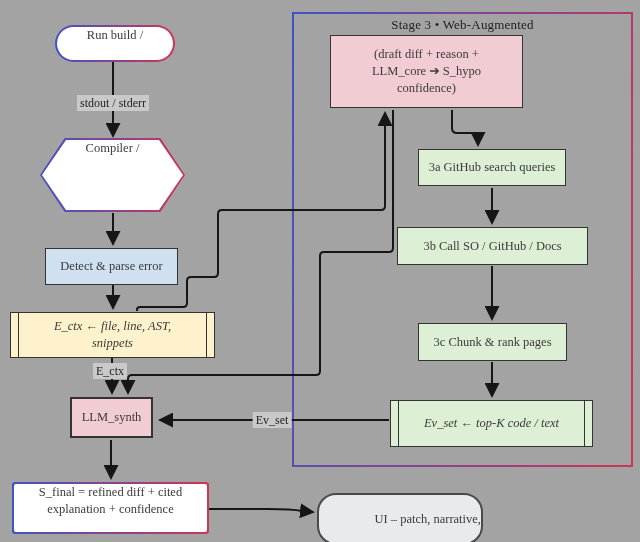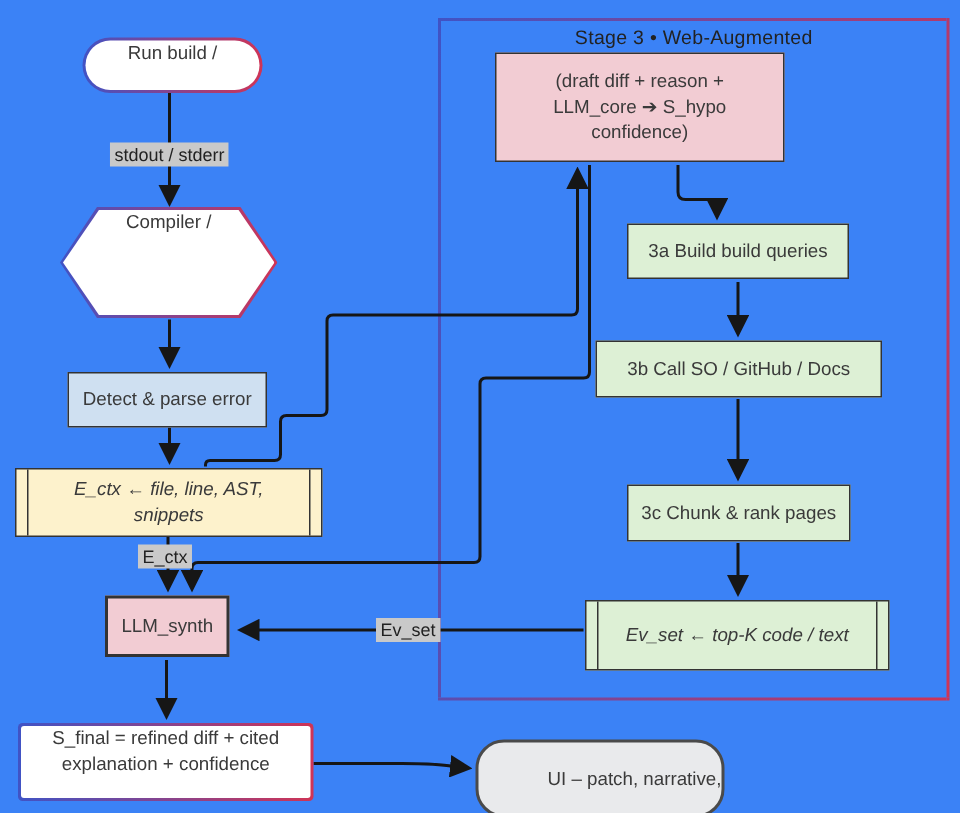--- a/index.html
+++ b/index.html
@@ -1,18 +1,18 @@
 <!DOCTYPE html>
 <html><head>
 <meta charset="utf-8">
 <style>
   html,body{margin:0;padding:0;background:#fff;}
   .canvas{
-    position:relative;width:640px;height:542px;background:#3b82f6;
-    font-family:Liberation Sans, sans-serif;color:#333;overflow:hidden;
+    position:relative;width:640px;height:542px;background:#a3a3a3;
+    font-family:Liberation Serif, serif;color:#333;overflow:hidden;
   }
   
   .stage3{
     position:absolute;left:292px;top:12px;width:341px;height:455px;
     border:2px solid;border-image:linear-gradient(100deg,#4053c5,#cf3456) 1;
     box-sizing:border-box;
   }
   .stage3-title{
     position:absolute;left:0;right:0;top:3px;text-align:center;
     font-size:13px;color:#222;letter-spacing:.2px;
@@ -133,21 +133,21 @@
 
   <div class="rect pink" style="left:330px;top:35px;width:193px;height:73px;">
     <div class="nodetext">
       <span>(draft diff + reason +</span>
       <span>LLM_core ➔ S_hypo</span>
       <span>confidence)</span>
     </div>
   </div>
 
   <div class="rect green" style="left:418px;top:149px;width:148px;height:37px;">
-    <div class="nodetext">3a Build build queries</div>
+    <div class="nodetext">3a GitHub search queries</div>
   </div>
 
   <div class="rect green" style="left:397px;top:227px;width:191px;height:38px;">
     <div class="nodetext">3b Call SO / GitHub / Docs</div>
   </div>
 
   <div class="rect green" style="left:418px;top:323px;width:149px;height:38px;">
     <div class="nodetext">3c Chunk &amp; rank pages</div>
   </div>
 

